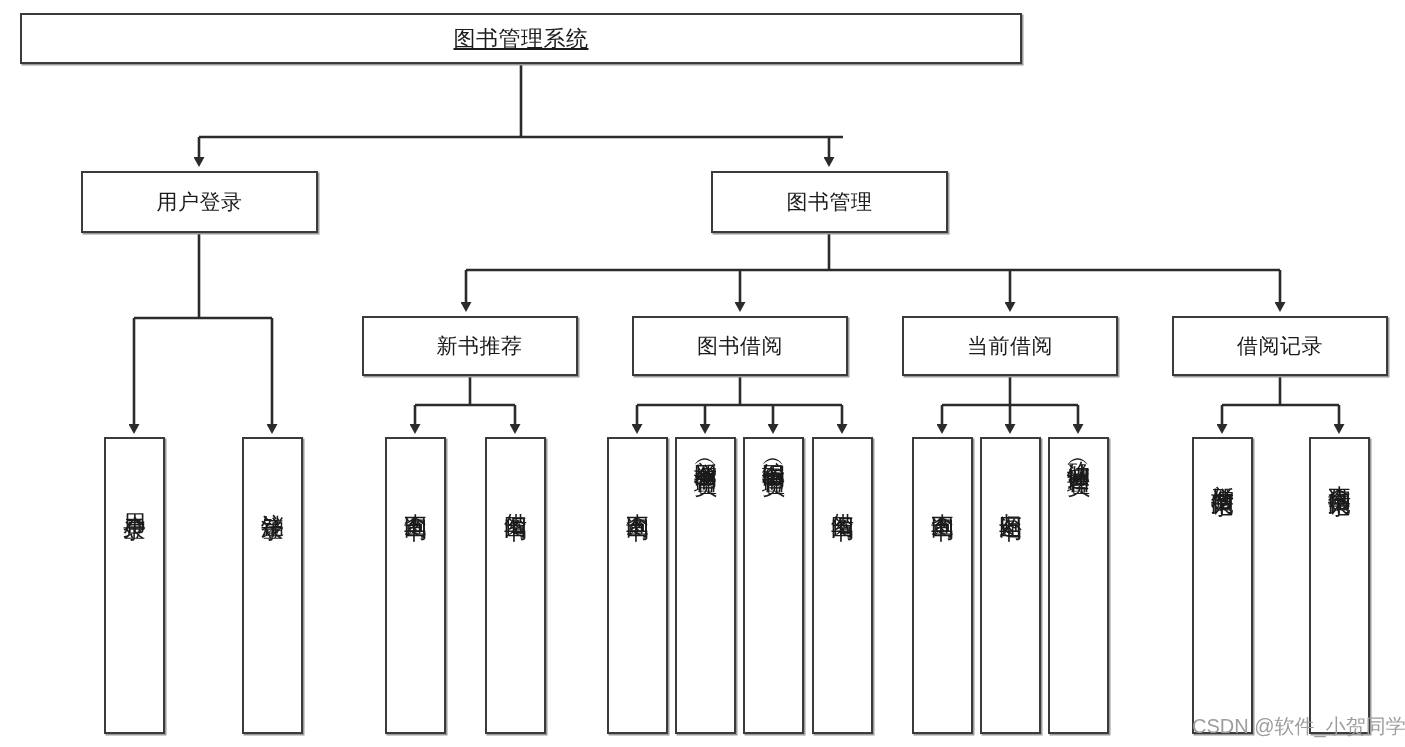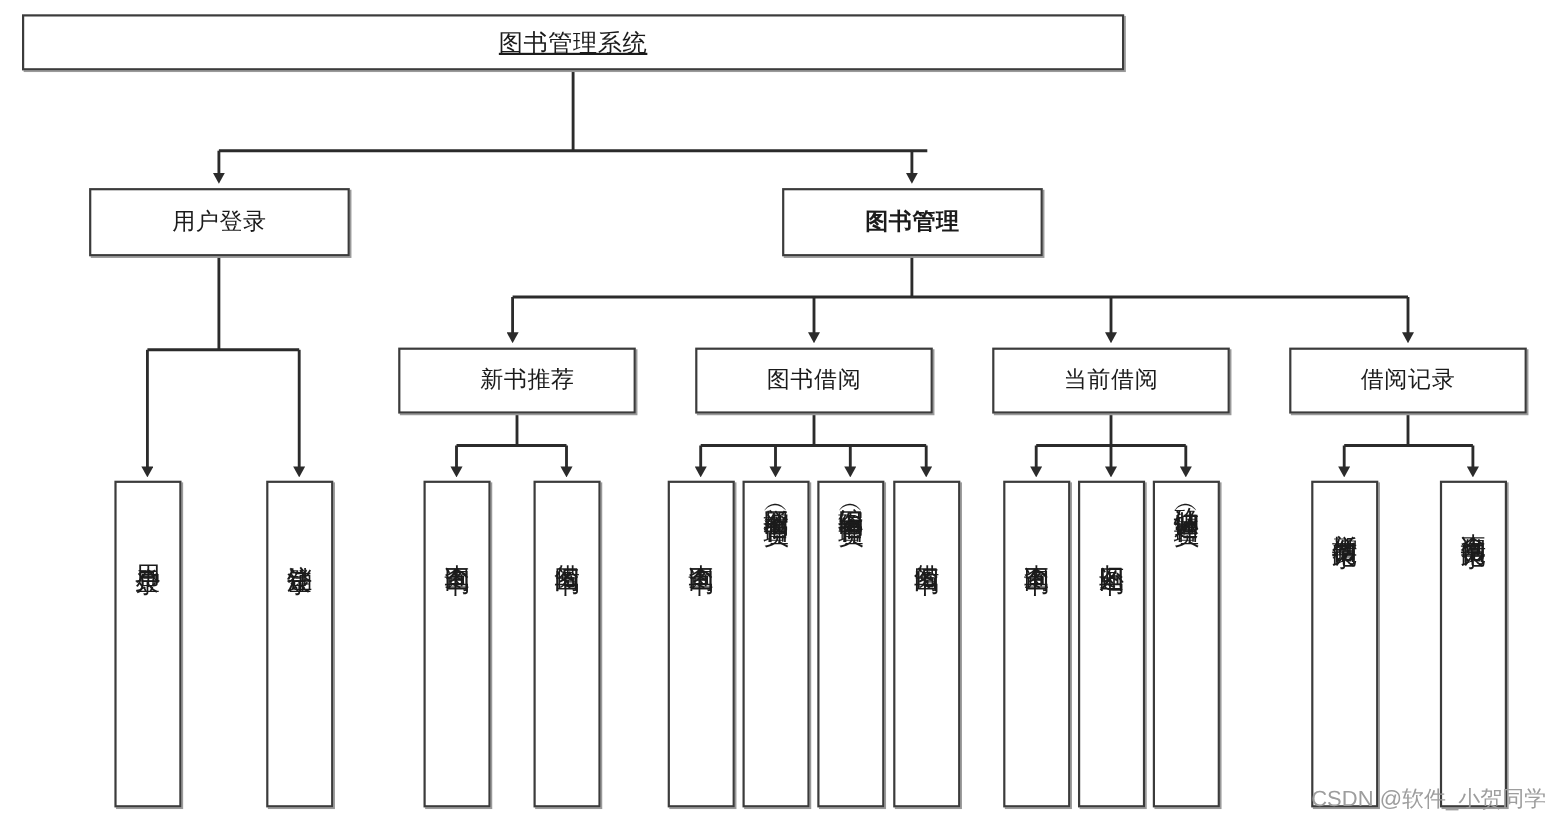--- a/index.html
+++ b/index.html
@@ -134,21 +134,21 @@
     </g>
   </svg>
 
   <div class="node root horiz" style="left:20px; top:13px; width:1002px; height:51px;">
     <span class="label">图书管理系统</span>
   </div>
 
   <div class="node horiz" style="left:81px; top:171px; width:237px; height:62px;">
     <span class="label">用户登录</span>
   </div>
-  <div class="node horiz" style="left:711px; top:171px; width:237px; height:62px;font-weight:bold;">
+  <div class="node horiz" style="left:711px; top:171px; width:237px; height:62px;">
     <span class="label">图书管理</span>
   </div>
 
   <div class="node horiz" style="left:362px; top:316px; width:216px; height:60px;padding-left:19px;">
     <span class="label">新书推荐</span>
   </div>
   <div class="node horiz" style="left:902px; top:316px; width:216px; height:60px;">
     <span class="label">当前借阅</span>
   </div>
   <div class="node horiz" style="left:632px; top:316px; width:216px; height:60px;">

